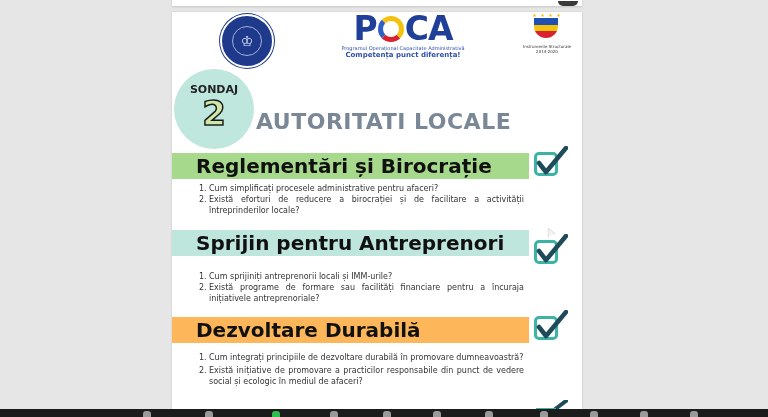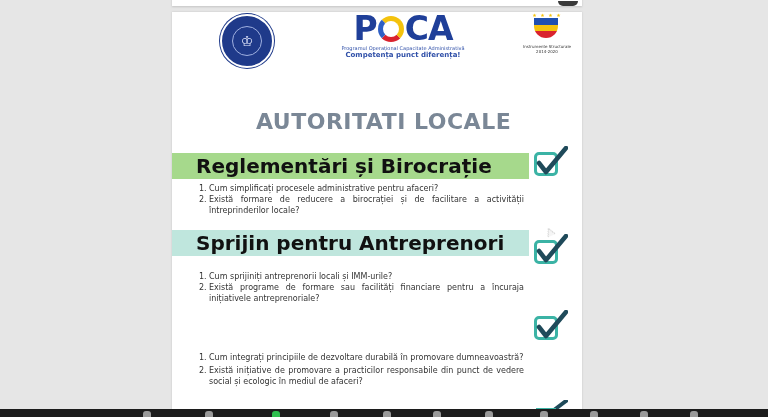--- a/index.html
+++ b/index.html
@@ -141,39 +141,43 @@
   </div>
 
   <div class="logo-si">
     <div class="si-mark">
       <div class="si-stars">★ ★ ★ ★</div>
       <div class="si-arc"></div>
     </div>
     <div class="si-text">Instrumente Structurale 2014-2020</div>
   </div>
 
+  <div class="sondaj-circle">
+    <div class="sondaj-label">SONDAJ</div>
+    <div class="sondaj-num">2</div>
+  </div>
   <div class="title-main">AUTORITATI LOCALE</div>
 
   <div class="section-bar bar-green" style="top:141px;">
     <span class="label">Reglementări și Birocrație</span>
   </div>
   <div class="check" style="top:134px;">
     <div class="box"></div>
     <svg width="34" height="32" viewBox="0 0 34 32">
       <path d="M5 17 L12 26 L32 2" fill="none" stroke="#1f4a5a" stroke-width="4.5" stroke-linecap="round" stroke-linejoin="round"></path>
     </svg>
   </div>
   <div class="questions" style="top:171px;">
     <div class="q">
       <span class="n">1.</span>
       <span class="t">Cum simplificați procesele administrative pentru afaceri?</span>
     </div>
     <div class="q">
       <span class="n">2.</span>
-      <span class="t">Există formare de reducere a birocrației și de facilitare a activității întreprinderilor locale?</span>
+      <span class="t">Există eforturi de reducere a birocrației și de facilitare a activității întreprinderilor locale?</span>
     </div>
   </div>
 
   <div class="section-bar bar-teal" style="top:218px;">
     <span class="label">Sprijin pentru Antreprenori</span>
   </div>
   <div class="check" style="top:222px;">
     <div class="box"></div>
     <svg width="34" height="32" viewBox="0 0 34 32">
       <path d="M5 17 L12 26 L32 2" fill="none" stroke="#1f4a5a" stroke-width="4.5" stroke-linecap="round" stroke-linejoin="round"></path>
@@ -183,20 +187,23 @@
     <div class="q">
       <span class="n">1.</span>
       <span class="t">Cum sprijiniți antreprenorii locali și IMM-urile?</span>
     </div>
     <div class="q">
       <span class="n">2.</span>
       <span class="t">Există programe de formare sau facilități financiare pentru a încuraja inițiativele antreprenoriale?</span>
     </div>
   </div>
 
+  <div class="section-bar bar-orange" style="top:305px;">
+    <span class="label">Dezvoltare Durabilă</span>
+  </div>
   <div class="check" style="top:298px;">
     <div class="box"></div>
     <svg width="34" height="32" viewBox="0 0 34 32">
       <path d="M5 17 L12 26 L32 2" fill="none" stroke="#1f4a5a" stroke-width="4.5" stroke-linecap="round" stroke-linejoin="round"></path>
     </svg>
   </div>
   <div class="questions" style="top:340px;">
     <div class="q">
       <span class="n">1.</span>
       <span class="t">Cum integrați principiile de dezvoltare durabilă în promovare dumneavoastră?</span>

